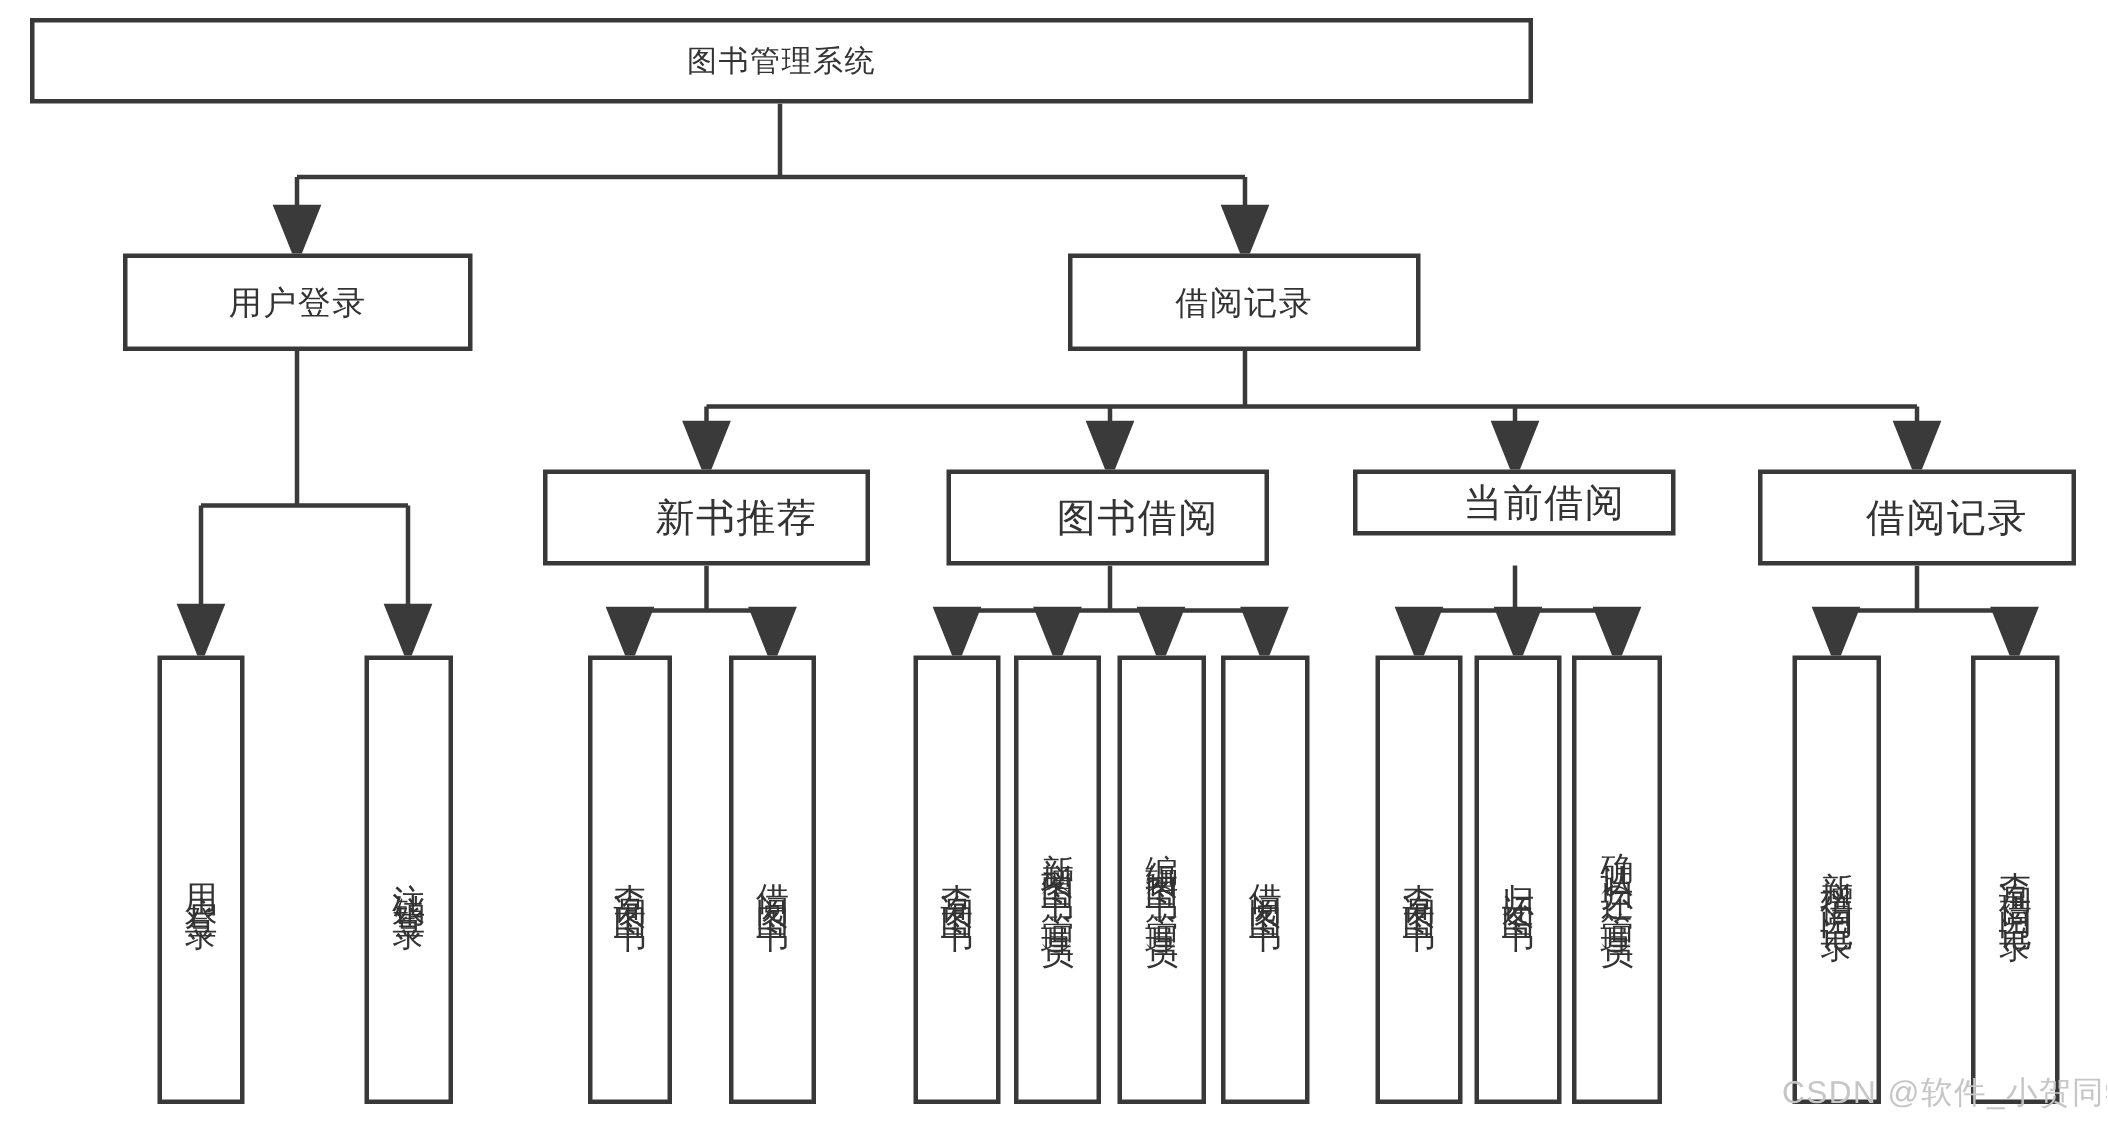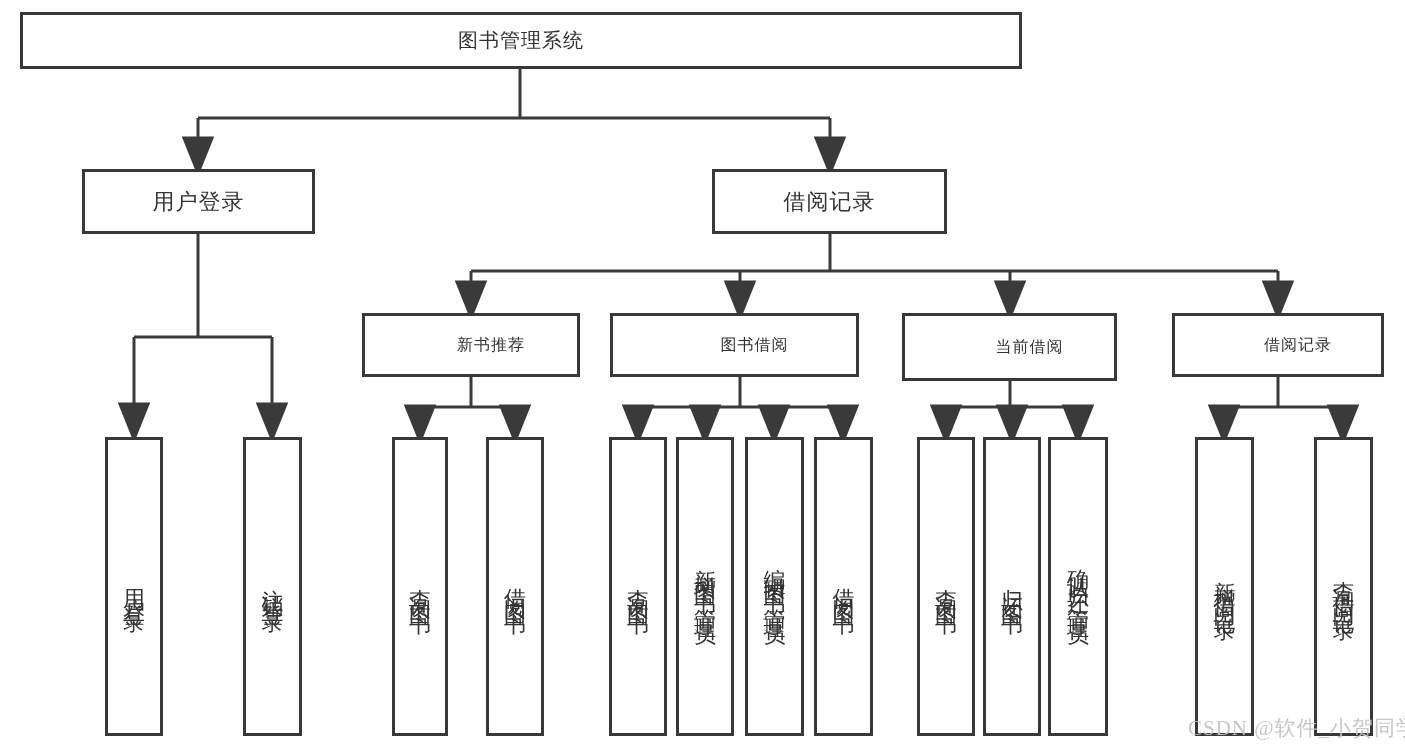--- a/index.html
+++ b/index.html
@@ -1,34 +1,34 @@
 <!DOCTYPE html>
 <html><head>
 <meta charset="utf-8">
 <style>
   html,body{margin:0;padding:0;background:#ffffff;}
   .canvas{
     position:relative;
     width:1405px;height:747px;
     background:#ffffff;
-    font-family:Liberation Serif, serif;
+    font-family:Liberation Sans, sans-serif;
     overflow:hidden;
   }
   .connectors{position:absolute;left:0;top:0;width:1405px;height:747px;}
   .connectors path,.connectors line{stroke:#3a3a3a;stroke-width:3;}
   .node{
     position:absolute;box-sizing:border-box;
     border:3px solid #383838;background:#ffffff;
     display:flex;align-items:center;justify-content:center;
     color:#333333;
   }
   .node .lbl{letter-spacing:1px;white-space:nowrap;}
   .lvl1 .lbl{font-size:20px;}
   .lvl2 .lbl{font-size:22px;}
-  .lvl3 .lbl{font-size:16px;margin-left:40px;}
+  .lvl3 .lbl{font-size:26px;margin-left:40px;}
   .leaf .lbl{
     writing-mode:vertical-rl;
     text-orientation:mixed;
     font-size:22px;
     letter-spacing:8px;
     line-height:1;
   }
   .watermark{
     position:absolute;left:1188px;top:714px;
     color:#c6c6c6;font-size:21px;letter-spacing:1px;
@@ -84,24 +84,24 @@
   <div class="node lvl2" style="left:82px;top:169px;width:233px;height:65px">
     <span class="lbl">用户登录</span>
   </div>
   <div class="node lvl2" style="left:712px;top:169px;width:235px;height:65px">
     <span class="lbl">借阅记录</span>
   </div>
 
   <div class="node lvl3" style="left:362px;top:313px;width:218px;height:64px">
     <span class="lbl">新书推荐</span>
   </div>
-  <div class="node lvl3" style="left:610px;top:313px;width:249px;height:64px">
+  <div class="node lvl3" style="left:631px;top:313px;width:215px;height:64px">
     <span class="lbl">图书借阅</span>
   </div>
-  <div class="node lvl3" style="left:902px;top:313px;width:215px;height:68px">
+  <div class="node lvl3" style="left:902px;top:313px;width:215px;height:44px">
     <span class="lbl">当前借阅</span>
   </div>
   <div class="node lvl3" style="left:1172px;top:313px;width:212px;height:64px">
     <span class="lbl">借阅记录</span>
   </div>
 
   <div class="node leaf" style="left:105px;top:437px;width:58px;height:299px">
     <span class="lbl">用户登录</span>
   </div>
   <div class="node leaf" style="left:243px;top:437px;width:59px;height:299px">

